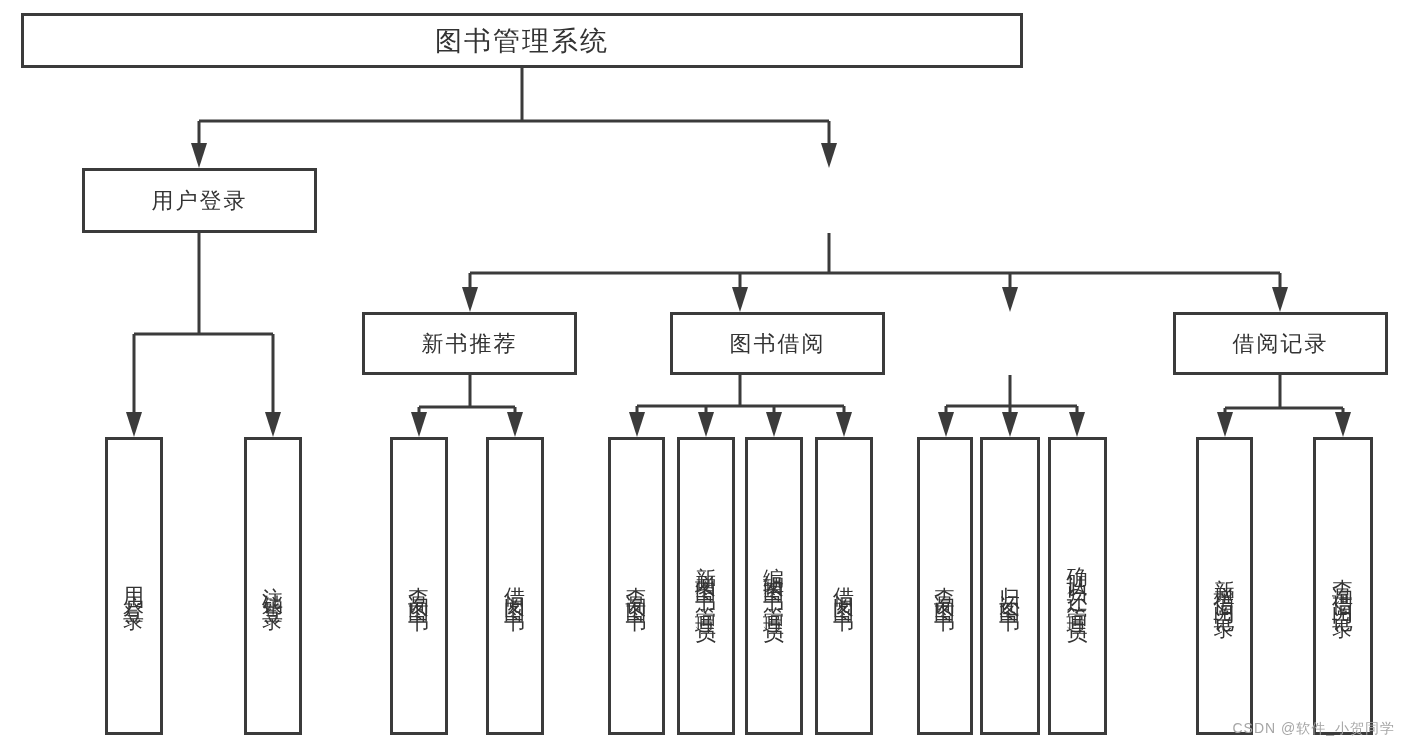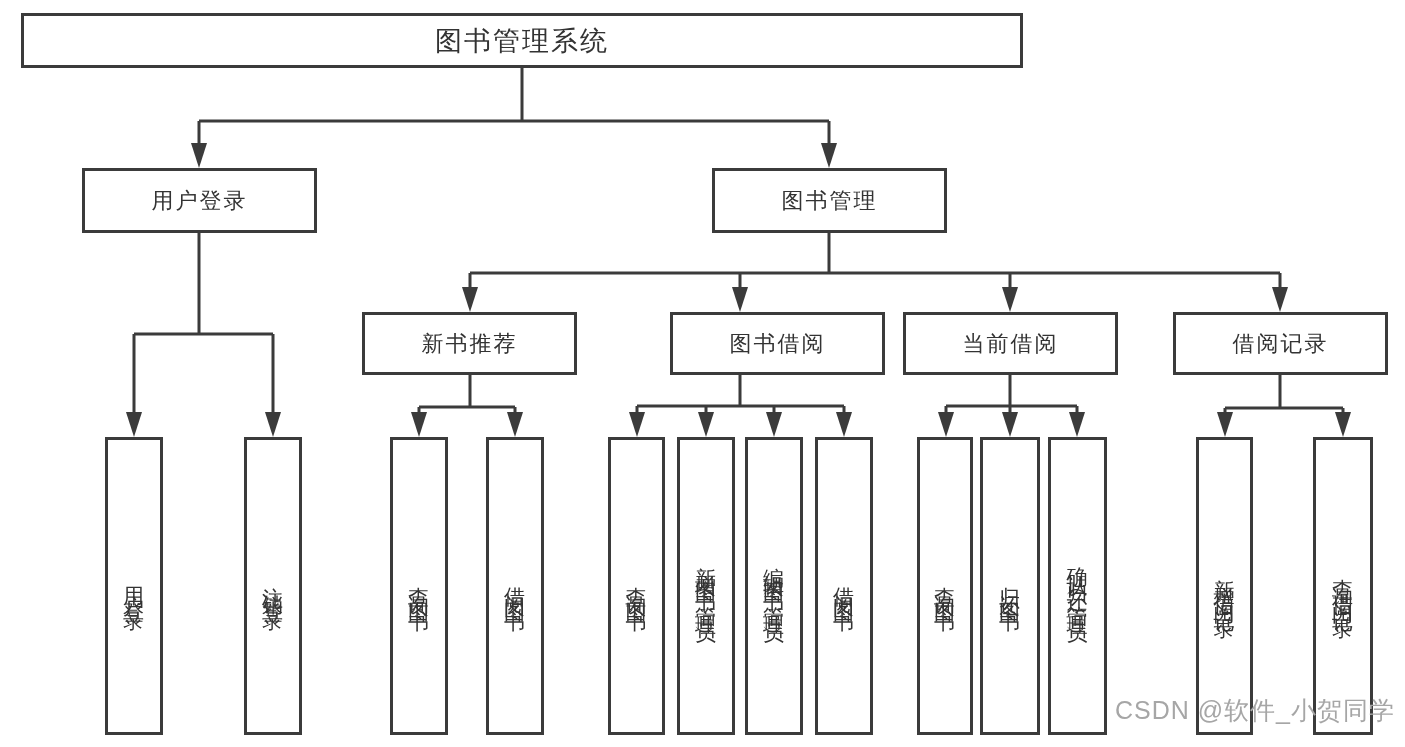--- a/index.html
+++ b/index.html
@@ -44,24 +44,24 @@
   }
   .vbox {
     writing-mode: vertical-rl;
     font-size: 21px;
     letter-spacing: 8px;
     line-height: 1;
   }
   .watermark {
     position: absolute;
     right: 10px;
-    bottom: 20px;
+    bottom: 9px;
     z-index: 3;
     color: #a6a6a6;
-    font-size: 25px;
+    font-size: 14px;
     letter-spacing: 1px;
     white-space: nowrap;
   }
 </style>
 </head>
 <body>
 
 <div class="stage">
 
   <svg class="connectors" width="1405" height="747" viewBox="0 0 1405 747" xmlns="http://www.w3.org/2000/svg">
@@ -96,25 +96,23 @@
     <path d="M1077 437 L1069 412 L1085 412 Z" fill="#3b3b3b"></path>
 
     <path d="M1280 375 V408 M1225 408 H1343 M1225 408 V416 M1343 408 V416" stroke="#3b3b3b" stroke-width="3" fill="none"></path>
     <path d="M1225 437 L1217 412 L1233 412 Z" fill="#3b3b3b"></path>
     <path d="M1343 437 L1335 412 L1351 412 Z" fill="#3b3b3b"></path>
   </svg>
 
   <div class="box hbox title" style="left:21px;top:13px;width:1002px;height:55px">图书管理系统</div>
 
   <div class="box hbox" style="left:82px;top:168px;width:235px;height:65px">用户登录</div>
-  <div class="box hbox" style="left:712px;top:168px;width:235px;height:65px">图书管理</div>
 
   <div class="box hbox" style="left:362px;top:312px;width:215px;height:63px">新书推荐</div>
   <div class="box hbox" style="left:670px;top:312px;width:215px;height:63px">图书借阅</div>
-  <div class="box hbox" style="left:903px;top:312px;width:215px;height:63px">当前借阅</div>
   <div class="box hbox" style="left:1173px;top:312px;width:215px;height:63px">借阅记录</div>
 
   <div class="box vbox" style="left:105px;top:437px;width:58px;height:298px">用户登录</div>
   <div class="box vbox" style="left:244px;top:437px;width:58px;height:298px">注销登录</div>
 
   <div class="box vbox" style="left:390px;top:437px;width:58px;height:298px">查询图书</div>
   <div class="box vbox" style="left:486px;top:437px;width:58px;height:298px">借阅图书</div>
 
   <div class="box vbox" style="left:608px;top:437px;width:57px;height:298px">查询图书</div>
   <div class="box vbox" style="left:677px;top:437px;width:58px;height:298px">新增图书（管理员）</div>

